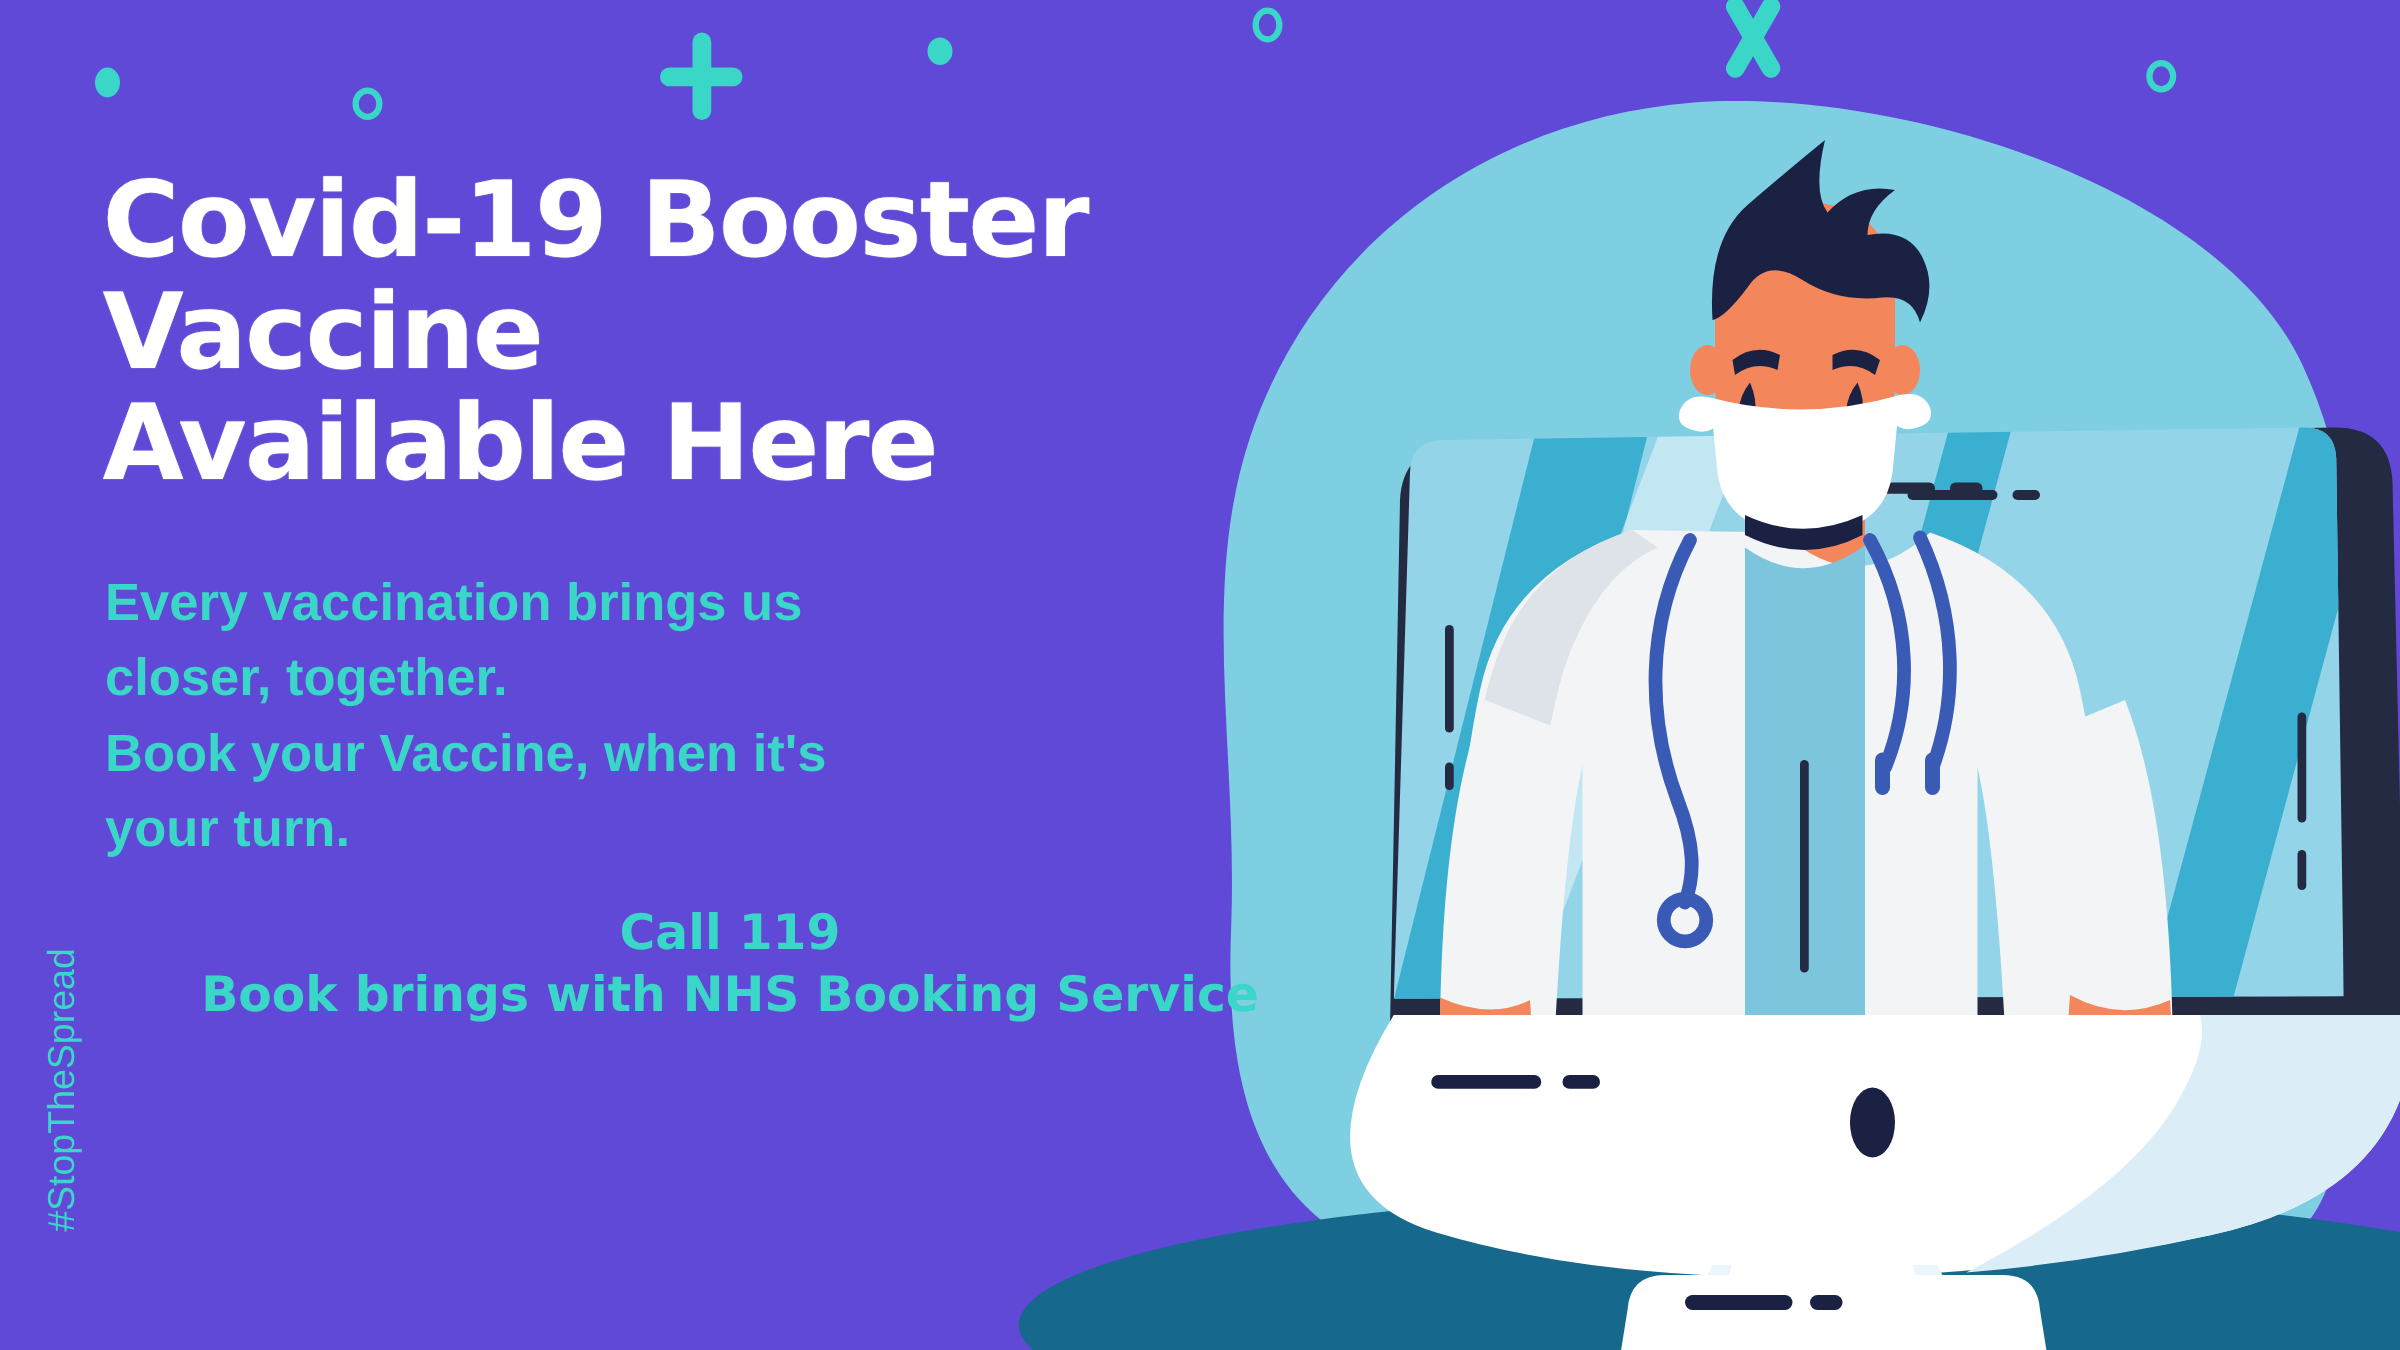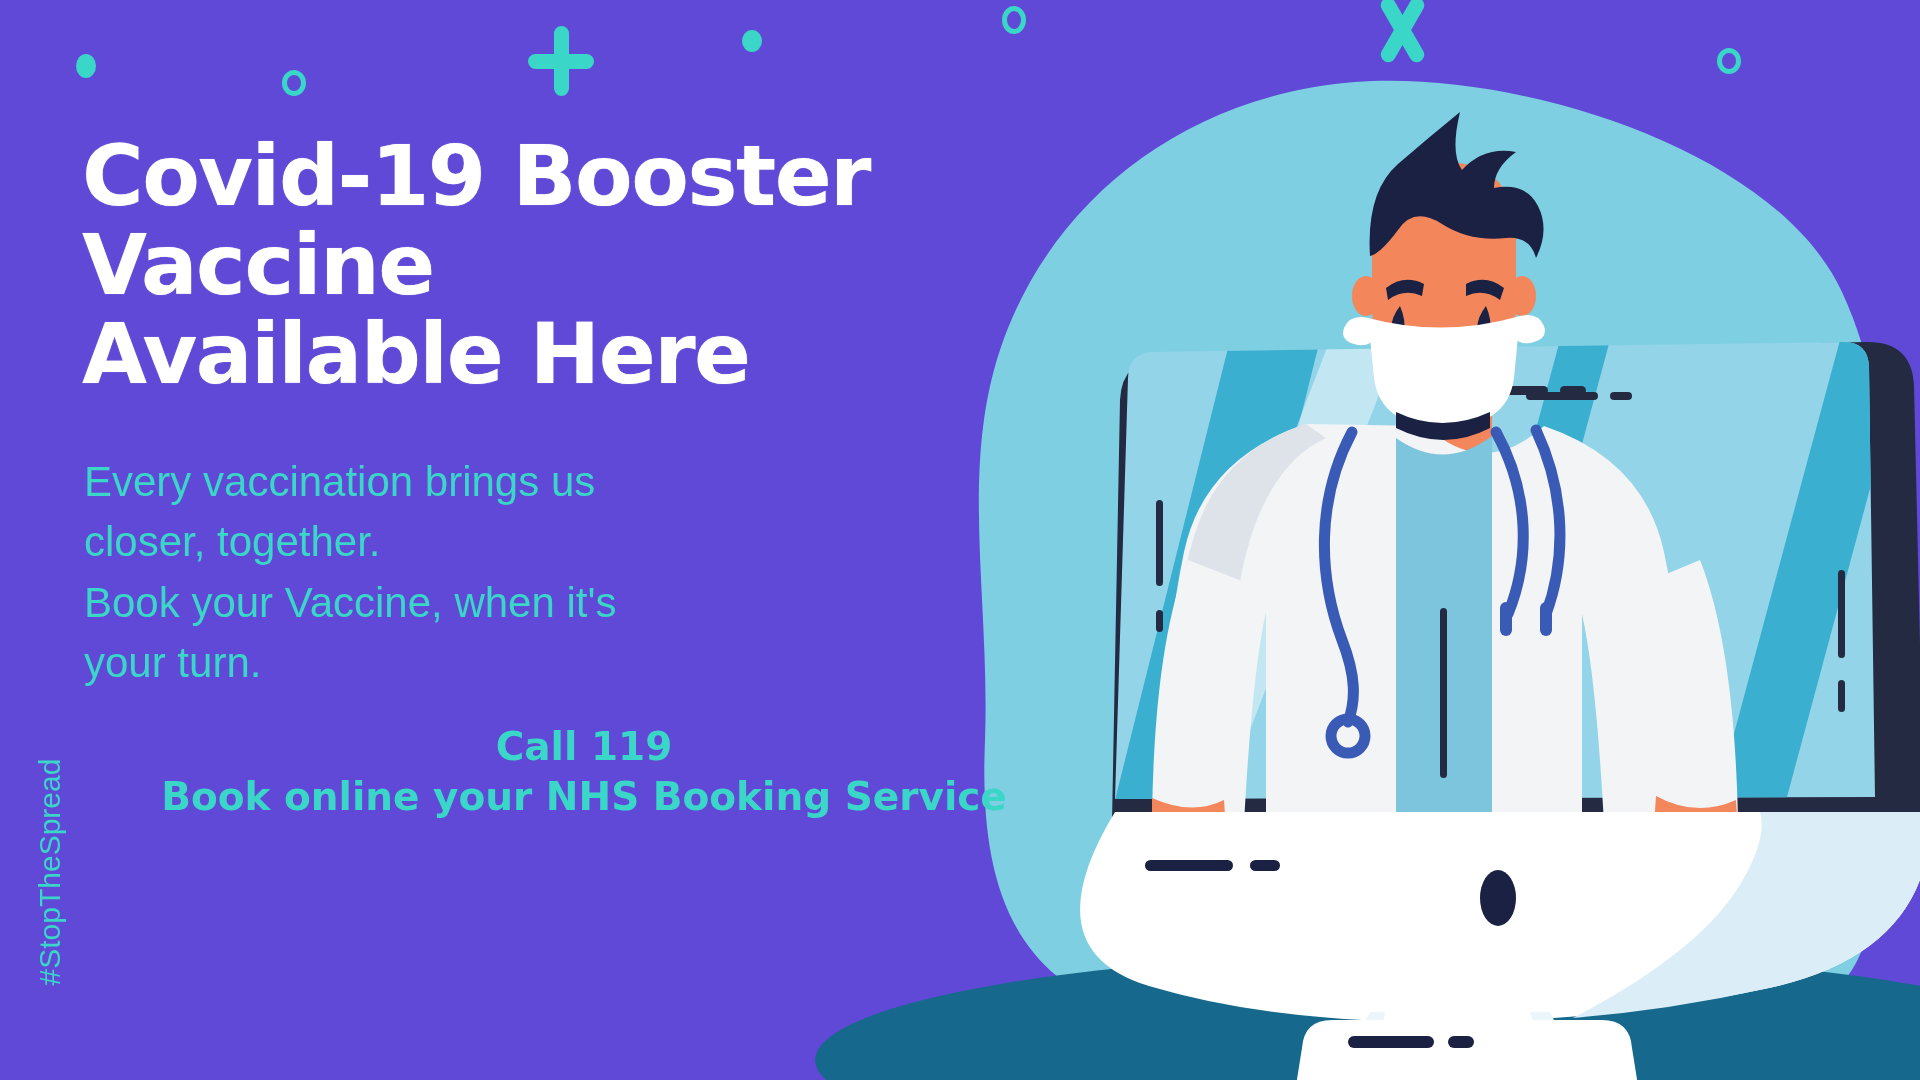--- a/index.html
+++ b/index.html
@@ -66,21 +66,21 @@
     white-space: pre-line;
     text-shadow: 0 0 1px rgba(255,255,255,.6);
   }
   #subtext {
     position: absolute;
     left: 84px;
     top: 410px;
     width: 700px;
     color: #3ad6c8;
     font-family: "Liberation Sans", sans-serif;
-    font-weight: 400;
+    font-weight: 700;
     font-size: 42px;
     line-height: 1.44;
     white-space: pre-line;
   }
   #cta {
     position: absolute;
     left: 84px;
     top: 722px;
     width: 1000px;
     color: #3ad6c8;
@@ -266,18 +266,18 @@
 Available Here</h1>
   </div>
 
   <p id="subtext">Every vaccination brings us
 closer, together.
 Book your Vaccine, when it's
 your turn.</p>
 
   <div id="cta">
     <div>Call 119</div>
-    <div>Book online your NHS Booking Service</div>
+    <div>Book brings with NHS Booking Service</div>
   </div>
 
   <div id="hashtag">#StopTheSpread</div>
 
 </div>
 
 </body></html>

